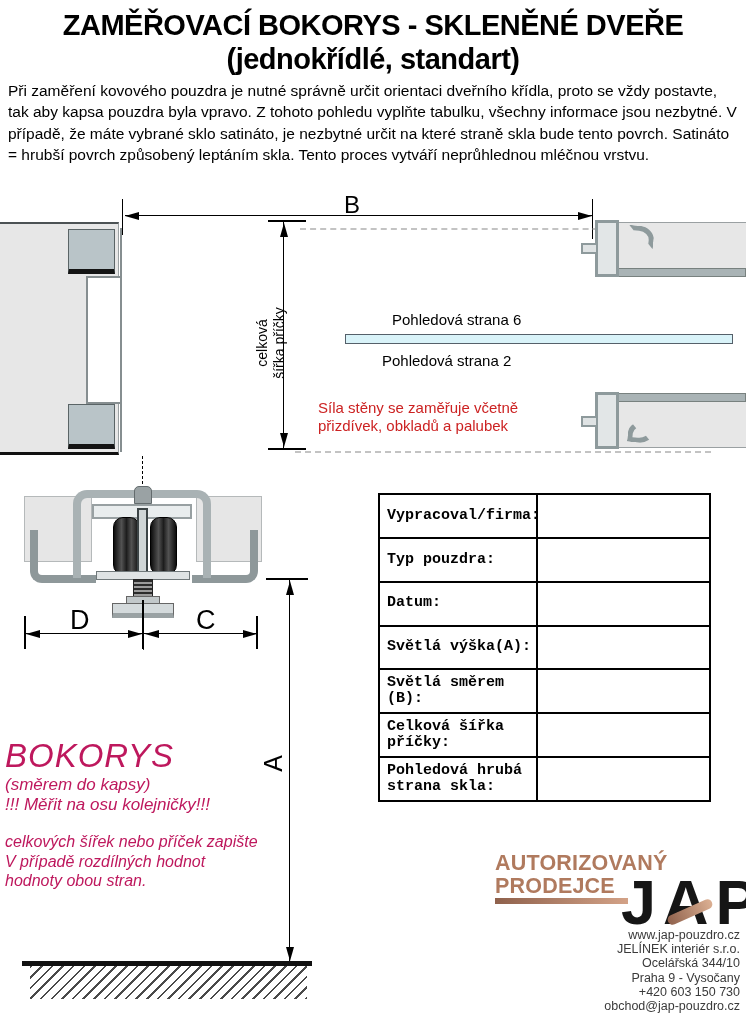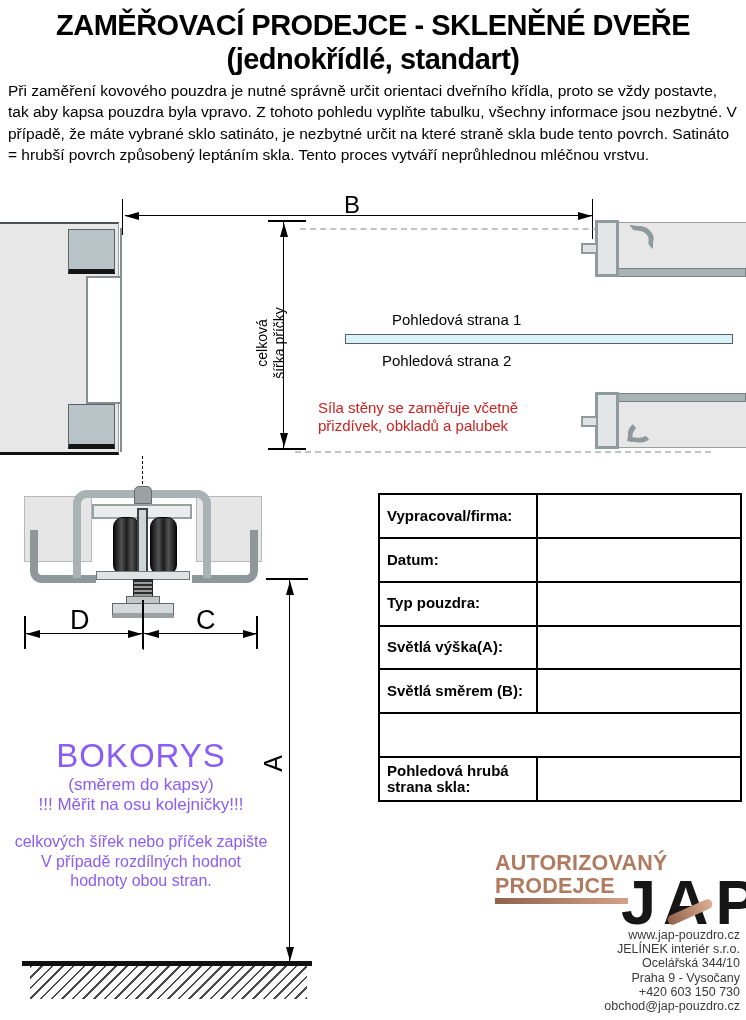--- a/index.html
+++ b/index.html
@@ -54,47 +54,47 @@
   .carriage-plate { position:absolute; left:96px; top:571px; width:94px; height:9px; background:#dfe3e4; border:1.5px solid #70787a; }
   .rod { position:absolute; left:133px; top:579px; width:20px; height:19px; border:1px solid #222;
          background:repeating-linear-gradient(to bottom,#2b2b2b 0 2px,#9b9b9b 2px 4px); }
   .foot-up { position:absolute; left:126px; top:596px; width:34px; height:8px; background:#c2c8ca; border:1.5px solid #666; }
   .foot-low { position:absolute; left:112px; top:603px; width:62px; height:15px; background:#d4dadc; border:1.5px solid #666; border-bottom:5px solid #9aa2a4; }
 
   .floor-line { position:absolute; left:22px; top:961px; width:290px; height:5px; background:#111; }
   .hatch { position:absolute; left:30px; top:966px; width:277px; height:33px;
            background:repeating-linear-gradient(135deg,#4a4a4a 0 1.8px,transparent 1.8px 7.5px); }
 
-  .bok-text { position:absolute; left:5px; top:737px; width:272px; text-align:center; color:#8b5cf6; }
+  .bok-text { position:absolute; left:5px; top:737px; width:272px; color:#be185d;font-style:italic; }
   .bok-h { font-size:33px; letter-spacing:1px; }
   .bok-s { font-size:17px; line-height:20px; }
   .bok-n { font-size:16px; line-height:19.5px; }
   .bok-gap { height:17px; }
 
   
-  .ftable { position:absolute; left:378px; top:493px; width:364px; height:309px; border:2.5px solid #000; display:flex; flex-direction:column; background:#fff; }
+  .ftable { position:absolute; left:378px; top:493px; width:333px; height:309px; border:2.5px solid #000; display:flex; flex-direction:column; background:#fff;font-family:Liberation Mono, monospace; }
   .frow { flex:1; display:flex; border-bottom:2px solid #000; }
   .frow:last-child { border-bottom:none; }
   .fcell-l { width:158px; border-right:2px solid #000; display:flex; align-items:center; padding:2px 4px 2px 7px; font-weight:bold; font-size:15px; line-height:16.5px; }
   .fcell-v { flex:1; }
 
   
   .auth-line { position:absolute; font-weight:bold; font-size:21.5px; letter-spacing:0.2px; color:#b07a5e; }
   .copper-bar { position:absolute; left:495px; top:898px; width:133px; height:6px; background:linear-gradient(90deg,#8f614c,#d3a287); }
   .jap-word { position:absolute; left:621px; top:871px; font-size:63px; line-height:1; font-weight:bold; letter-spacing:7px; color:#161616; }
   .jap-ribbon { position:absolute; left:666px; top:907px; width:48px; height:10px; border-radius:5px;
                 background:linear-gradient(90deg,#8f614c,#dcb093); transform:rotate(-24deg); }
   .contact { position:absolute; left:480px; top:928px; width:260px; text-align:right; font-size:12.5px; line-height:14.2px; color:#3a3a3a; }
 </style>
 </head>
 <body>
 
 <div id="page">
 
-  <div class="title" style="top:9px;">ZAMĚŘOVACÍ PRODEJCE - SKLENĚNÉ DVEŘE</div>
+  <div class="title" style="top:9px;">ZAMĚŘOVACÍ BOKORYS - SKLENĚNÉ DVEŘE</div>
   <div class="title" style="top:43px;">(jednokřídlé, standart)</div>
   <div class="intro">Při zaměření kovového pouzdra je nutné správně určit orientaci dveřního křídla, proto se vždy postavte, tak aby kapsa pouzdra byla vpravo. Z tohoto pohledu vyplňte tabulku, všechny informace jsou nezbytné. V případě, že máte vybrané sklo satináto, je nezbytné určit na které straně skla bude tento povrch. Satináto = hrubší povrch způsobený leptáním skla. Tento proces vytváří neprůhlednou mléčnou vrstvu.</div>
 
   <div>
 
     <div class="dim-letter" style="left:340px; top:191px; width:24px; text-align:center;">B</div>
     <div class="hline" style="left:125px; top:215px; width:468px;"></div>
     <div class="vline" style="left:122px; top:199px; height:36px;"></div>
     <div class="vline" style="left:592px; top:199px; height:40px;"></div>
     <div class="arr arr-l" style="left:125px; top:211.5px;"></div>
@@ -113,21 +113,21 @@
     <div class="tick" style="left:268px; top:448px; width:38px; height:2px;"></div>
     <div class="vline" style="left:283px; top:221px; height:228px;"></div>
     <div class="arr arr-u" style="left:279.5px; top:223px;"></div>
     <div class="arr arr-d" style="left:279.5px; top:433px;"></div>
     <div class="rot-label">
       <div>celková</div>
       <div>šířka příčky</div>
     </div>
 
     <div class="glass-bar"></div>
-    <div class="side-label" style="left:392px; top:311px;">Pohledová strana 1</div>
+    <div class="side-label" style="left:392px; top:311px;">Pohledová strana 6</div>
     <div class="side-label" style="left:382px; top:352px;">Pohledová strana 2</div>
 
     <div class="red-note">
       <div>Síla stěny se zaměřuje včetně</div>
       <div>přizdívek, obkladů a palubek</div>
     </div>
 
     <div>
       <div class="wall-slab" style="left:618px; top:222px; width:128px; height:50px; border-right:none; border-bottom:4px solid #b0b6b8;"></div>
       <div class="profile-lip" style="left:596px; top:268px; width:150px; height:9px;"></div>
@@ -197,36 +197,37 @@
       <div class="bok-n">hodnoty obou stran.</div>
     </div>
   </div>
 
   <div class="ftable">
     <div class="frow">
       <div class="fcell-l">Vypracoval/firma:</div>
       <div class="fcell-v"></div>
     </div>
     <div class="frow">
+      <div class="fcell-l">Typ pouzdra:</div>
+      <div class="fcell-v"></div>
+    </div>
+    <div class="frow">
       <div class="fcell-l">Datum:</div>
       <div class="fcell-v"></div>
     </div>
     <div class="frow">
-      <div class="fcell-l">Typ pouzdra:</div>
-      <div class="fcell-v"></div>
-    </div>
-    <div class="frow">
       <div class="fcell-l">Světlá výška(A):</div>
       <div class="fcell-v"></div>
     </div>
     <div class="frow">
       <div class="fcell-l">Světlá směrem (B):</div>
       <div class="fcell-v"></div>
     </div>
     <div class="frow">
+      <div class="fcell-l">Celková šířka příčky:</div>
       <div class="fcell-v"></div>
     </div>
     <div class="frow">
       <div class="fcell-l">Pohledová hrubá strana skla:</div>
       <div class="fcell-v"></div>
     </div>
   </div>
 
   <div>
     <div class="auth-line" style="left:495px; top:851px;">AUTORIZOVANÝ</div>

